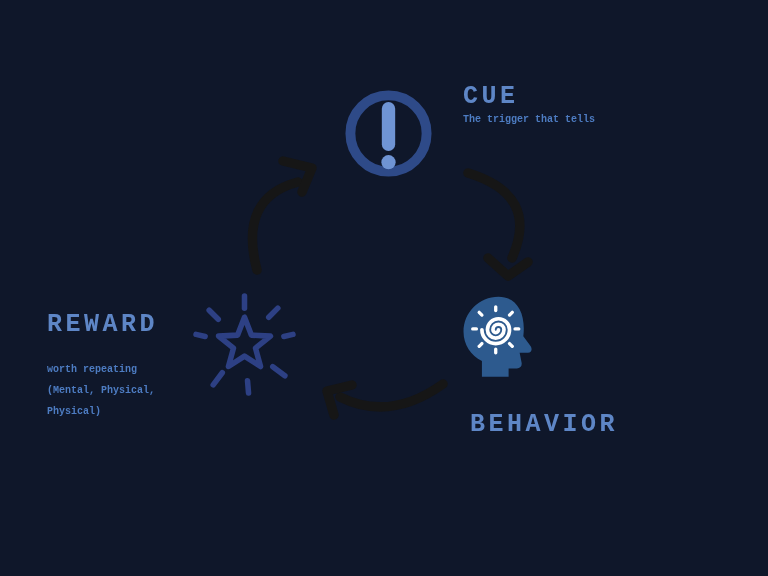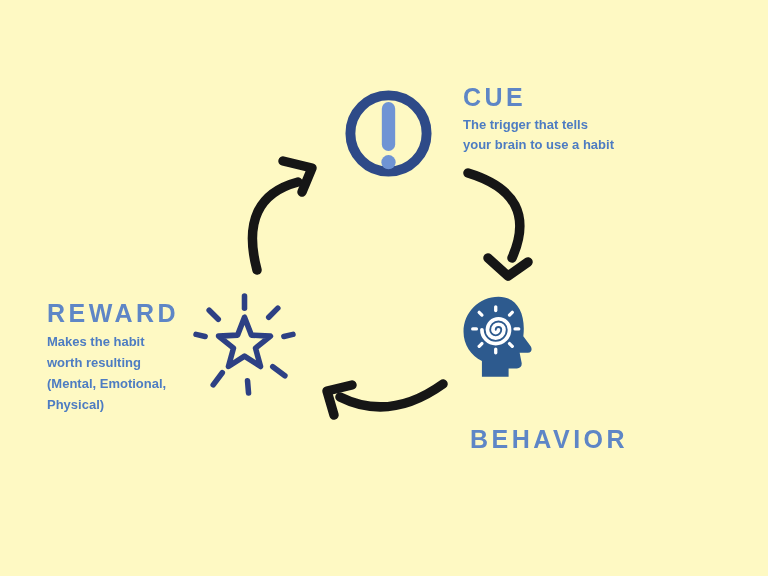--- a/index.html
+++ b/index.html
@@ -4,36 +4,35 @@
 <style>
   html, body {
     margin: 0;
     padding: 0;
     background: #ffffff;
   }
   .canvas {
     position: relative;
     width: 768px;
     height: 576px;
-    background: #fef9c3;
+    background: #0f172a;
     overflow: hidden;
-    font-family: Liberation Sans, sans-serif;
+    font-family: Liberation Mono, monospace;
   }
   .abs { position: absolute; }
 
   .node-text .title {
     font-size: 25px;
     font-weight: bold;
     letter-spacing: 3.5px;
     color: #5e86c6;
     line-height: 1.05;
   }
   .node-text .desc {
-    margin-top: 5px;
-    font-size: 13px;
+    font-size: 10px;
     font-weight: bold;
     color: #4d7cc2;
     line-height: 20px;
     white-space: nowrap;
   }
   .arrow-svg path, .arrow-svg polyline {
     fill: none;
     stroke: #161616;
     stroke-width: 9.5;
     stroke-linecap: round;
@@ -49,21 +48,20 @@
   <svg class="abs" style="left:341px; top:86px;" width="95" height="95" viewBox="0 0 96 96">
     <circle cx="48" cy="48" r="38.5" fill="none" stroke="#2e4a88" stroke-width="10"></circle>
     <line x1="48" y1="23" x2="48" y2="59" stroke="#6f94d4" stroke-width="13.5" stroke-linecap="round"></line>
     <circle cx="48" cy="77" r="7.2" fill="#6f94d4"></circle>
   </svg>
 
   <div class="abs node-text" style="left:463px; top:84px;">
     <div class="title">CUE</div>
     <div class="desc">
       <span>The trigger that tells</span><br>
-      <span>your brain to use a habit</span>
     </div>
   </div>
 
   <svg class="abs arrow-svg" style="left:450px; top:158px;" width="95" height="130" viewBox="0 0 95 130">
     <path d="M 18 15 Q 90 37 62 100"></path>
     <polyline points="38,100 58,118 78,104"></polyline>
   </svg>
 
   <svg class="abs" style="left:458px; top:293px;" width="92" height="92" viewBox="0 0 100 100">
     <path fill="#2d5a8e" d="M 44 4 C 23 4 6 21 6 42 C 6 56 14 68 26 74 L 26 91 L 55 91 L 55 82 L 64 82 C 68 82 70 79 69 75 L 67 65 L 76 65 C 80 65 81 61 79 58 L 71 47 C 74 22 64 4 44 4 Z"></path>
@@ -73,21 +71,21 @@
       <line x1="56" y1="24" x2="59" y2="21"></line>
       <line x1="62" y1="39" x2="66" y2="39"></line>
       <line x1="56" y1="55" x2="59" y2="58"></line>
       <line x1="41" y1="61" x2="41" y2="65"></line>
       <line x1="26" y1="55" x2="23" y2="58"></line>
       <line x1="20" y1="39" x2="16" y2="39"></line>
       <line x1="26" y1="24" x2="23" y2="21"></line>
     </g>
   </svg>
 
-  <div class="abs node-text" style="left:470px; top:426px;">
+  <div class="abs node-text" style="left:470px; top:412px;">
     <div class="title">BEHAVIOR</div>
     <div class="desc">
       <br>
     </div>
   </div>
 
   <svg class="abs arrow-svg" style="left:315px; top:373px;" width="145" height="52" viewBox="0 0 145 52">
     <path d="M 128 11 Q 75 49 25 24"></path>
     <polyline points="37,12 12,18 19,42"></polyline>
   </svg>
@@ -99,26 +97,26 @@
       <line x1="76" y1="25" x2="85" y2="16"></line>
       <line x1="91" y1="44" x2="100" y2="42"></line>
       <line x1="80" y1="74" x2="92" y2="83"></line>
       <line x1="55" y1="88" x2="56" y2="100"></line>
       <line x1="30" y1="80" x2="21" y2="92"></line>
       <line x1="13" y1="44" x2="4" y2="42"></line>
       <line x1="26" y1="27" x2="17" y2="18"></line>
     </g>
   </svg>
 
-  <div class="abs node-text" style="left:47px; top:300px;">
+  <div class="abs node-text" style="left:47px; top:312px;">
     <div class="title">REWARD</div>
     <div class="desc" style="line-height:21px;">
-      <span>Makes the habit</span><br>
-      <span>worth resulting</span><br>
-      <span>(Mental, Emotional,</span><br>
+      <br>
+      <span>worth repeating</span><br>
+      <span>(Mental, Physical,</span><br>
       <span>Physical)</span>
     </div>
   </div>
 
   <svg class="abs arrow-svg" style="left:233px; top:146px;" width="95" height="135" viewBox="0 0 95 135">
     <path d="M 24 124 Q 5 52 65 36"></path>
     <polyline points="50,15 79,22 69,46"></polyline>
   </svg>
 
 </div>

